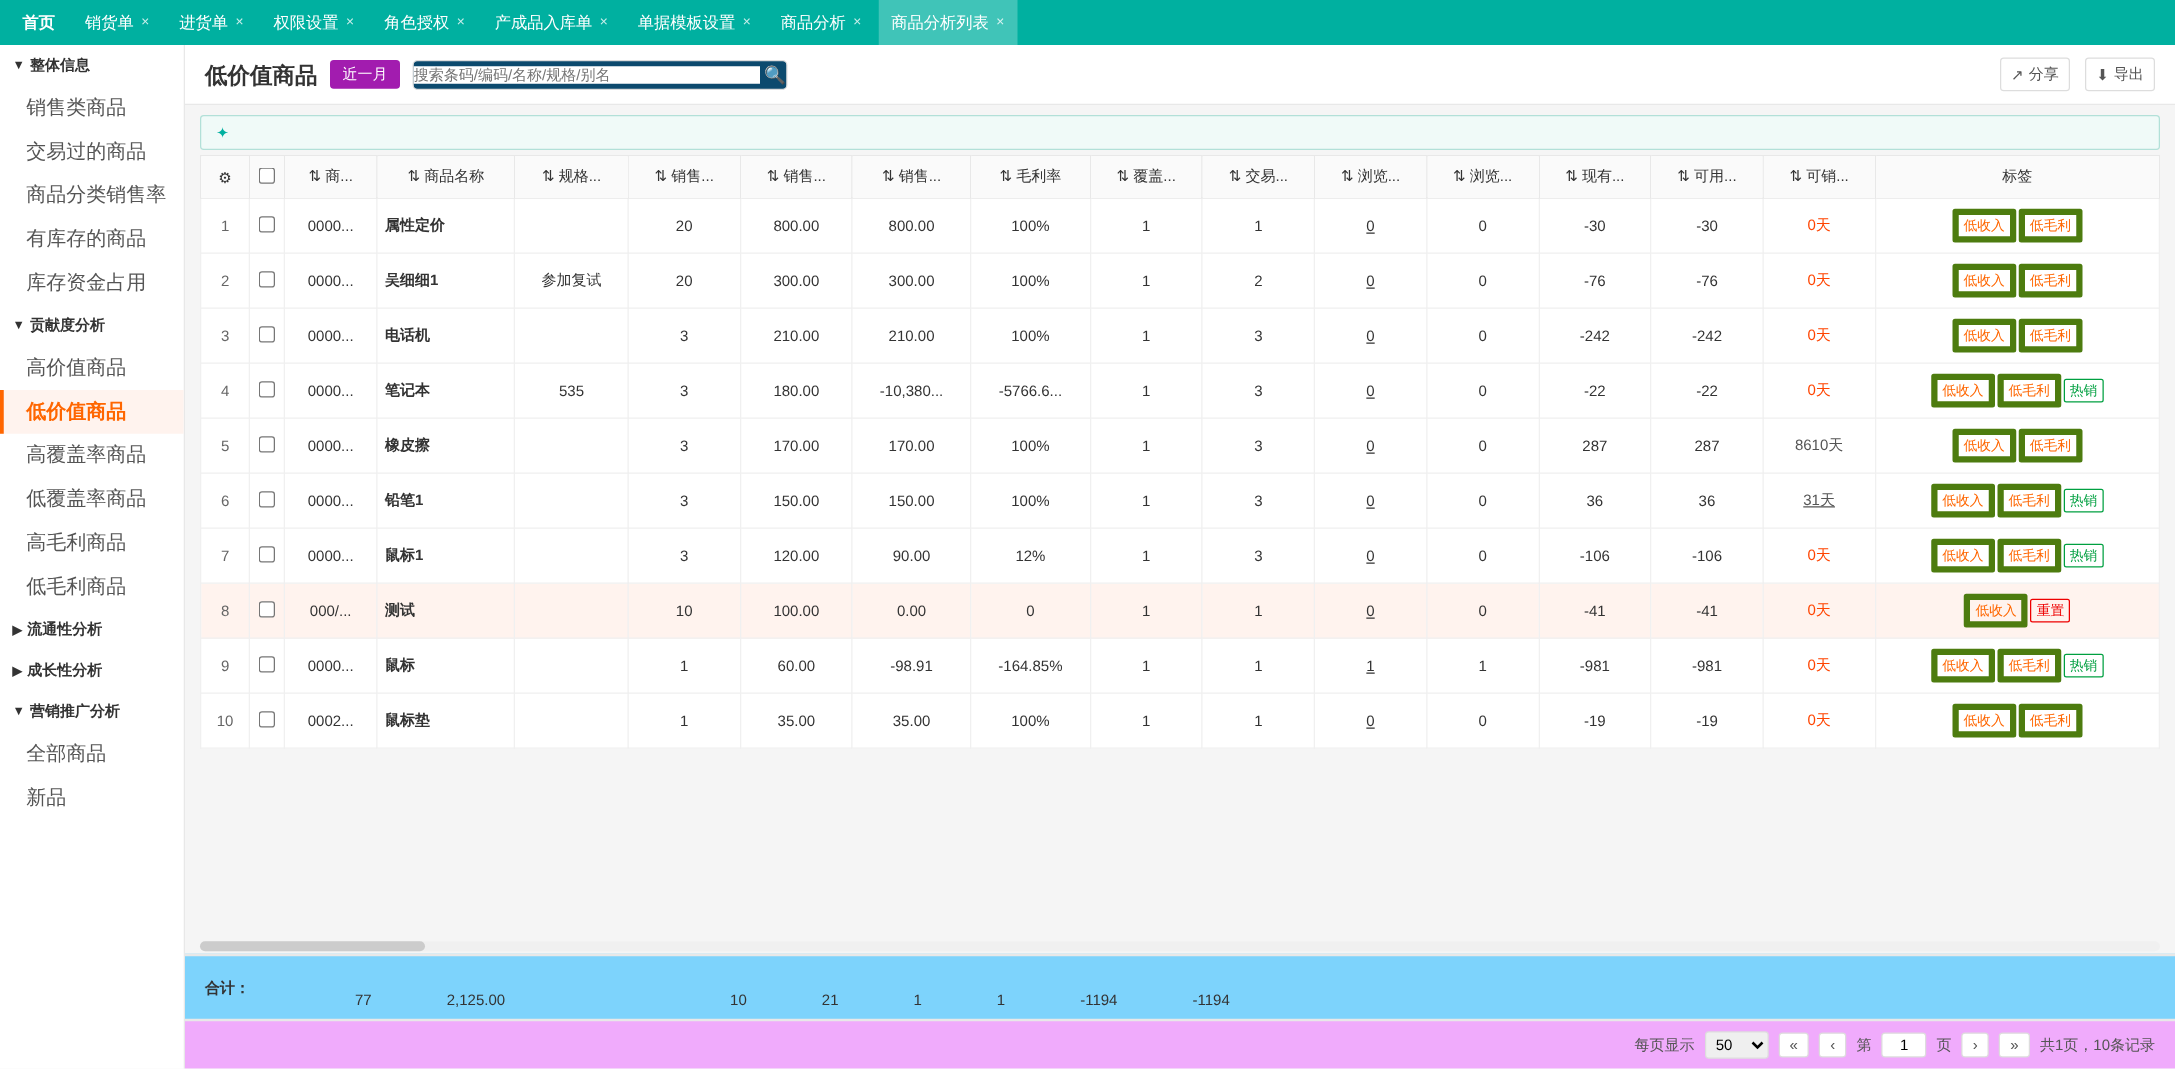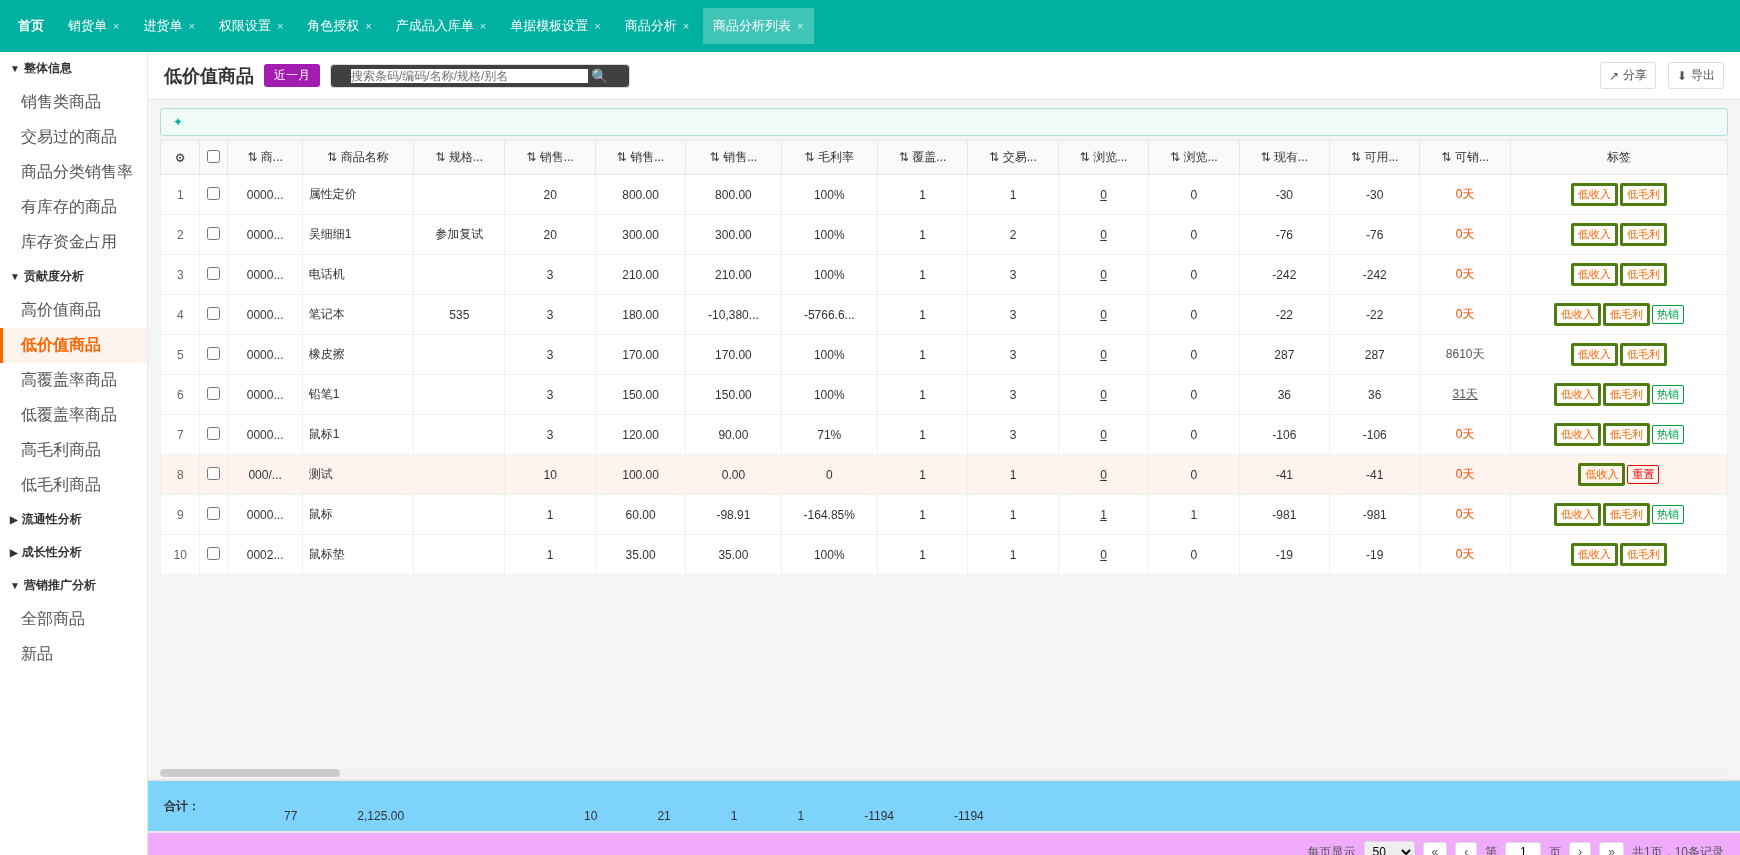--- a/index.html
+++ b/index.html
@@ -3,21 +3,21 @@
   <meta charset="utf-8">
   <style>
     * { margin: 0; padding: 0; box-sizing: border-box; }
     body { font-family: 'Microsoft YaHei', Arial, sans-serif; font-size: 12px; background: #f5f5f5; color: #333; width: 1740px; min-height: 855px; overflow-x: hidden; }
 
     
     .top-nav {
       display: flex;
       align-items: center;
       background: #00b0a0;
-      height: 52px;
+      height: 36px;
       padding: 0 8px;
       gap: 4px;
     }
     .nav-item {
       color: #fff;
       padding: 0 10px;
       height: 36px;
       display: flex;
       align-items: center;
       cursor: pointer;
@@ -103,22 +103,22 @@
       padding: 3px 10px;
       border-radius: 3px;
       cursor: pointer;
       font-size: 12px;
     }
     .search-box {
       display: flex;
       align-items: center;
       border: 1px solid #ddd;
       border-radius: 4px;
-      padding: 3px 20px;
-      background: #404040;
+      padding: 3px 0;
+      background: #0c4a6e;
       gap: 4px;
       flex: 1;
       max-width: 300px;
     }
     .search-box input {
       border: none;
       outline: none;
       font-size: 12px;
       color: #999;
       width: 100%;
@@ -187,29 +187,29 @@
       border-bottom: 1px solid #f0f0f0;
     }
     .data-table tbody tr.highlight { background: #fff3ee; }
     .data-table tbody td {
       border: 1px solid #f0f0f0;
       padding: 7px 6px;
       text-align: center;
       color: #333;
       white-space: nowrap;
     }
-    .data-table tbody td.text-left { text-align: left; }
+    .data-table tbody td.text-left { text-align: left; font-weight: bold; }
     .tag {
       display: inline-block;
       padding: 1px 4px;
       border-radius: 2px;
       font-size: 11px;
       margin: 1px;
     }
-    .tag-orange { color: #ff6600; border: 3px solid #4d7c0f; font-family: Liberation Serif, serif; }
+    .tag-orange { color: #ff6600; border: 5px solid #4d7c0f; font-family: Liberation Serif, serif; }
     .tag-red { color: #e00; border: 1px solid #e00; }
     .tag-green { color: #00a040; border: 1px solid #00a040; }
     .link-underline { text-decoration: underline; color: #333; cursor: pointer; }
     .checkbox-cell { width: 28px; }
     .row-num { color: #666; }
 
     
     .table-footer {
       background: #7dd3fc;
       border-top: 2px solid #e8e8e8;
@@ -503,21 +503,21 @@
     </tr>
             <tr>
       <td><span class="row-num">7</span></td>
       <td class="checkbox-cell"><input type="checkbox" style=""></td>
       <td>0000...</td>
       <td class="text-left">鼠标1</td>
       <td></td>
       <td>3</td>
       <td>120.00</td>
       <td>90.00</td>
-      <td>71%</td>
+      <td>12%</td>
       <td>1</td>
       <td>3</td>
       <td><span class="link-underline">0</span></td>
       <td>0</td>
       <td>-106</td>
       <td>-106</td>
       <td><span style="color:#ff4400;">0天</span></td>
       <td><span class="tag tag-orange">低收入</span><span class="tag tag-orange">低毛利</span><span class="tag tag-green">热销</span></td>
     </tr>
             <tr class="highlight">

